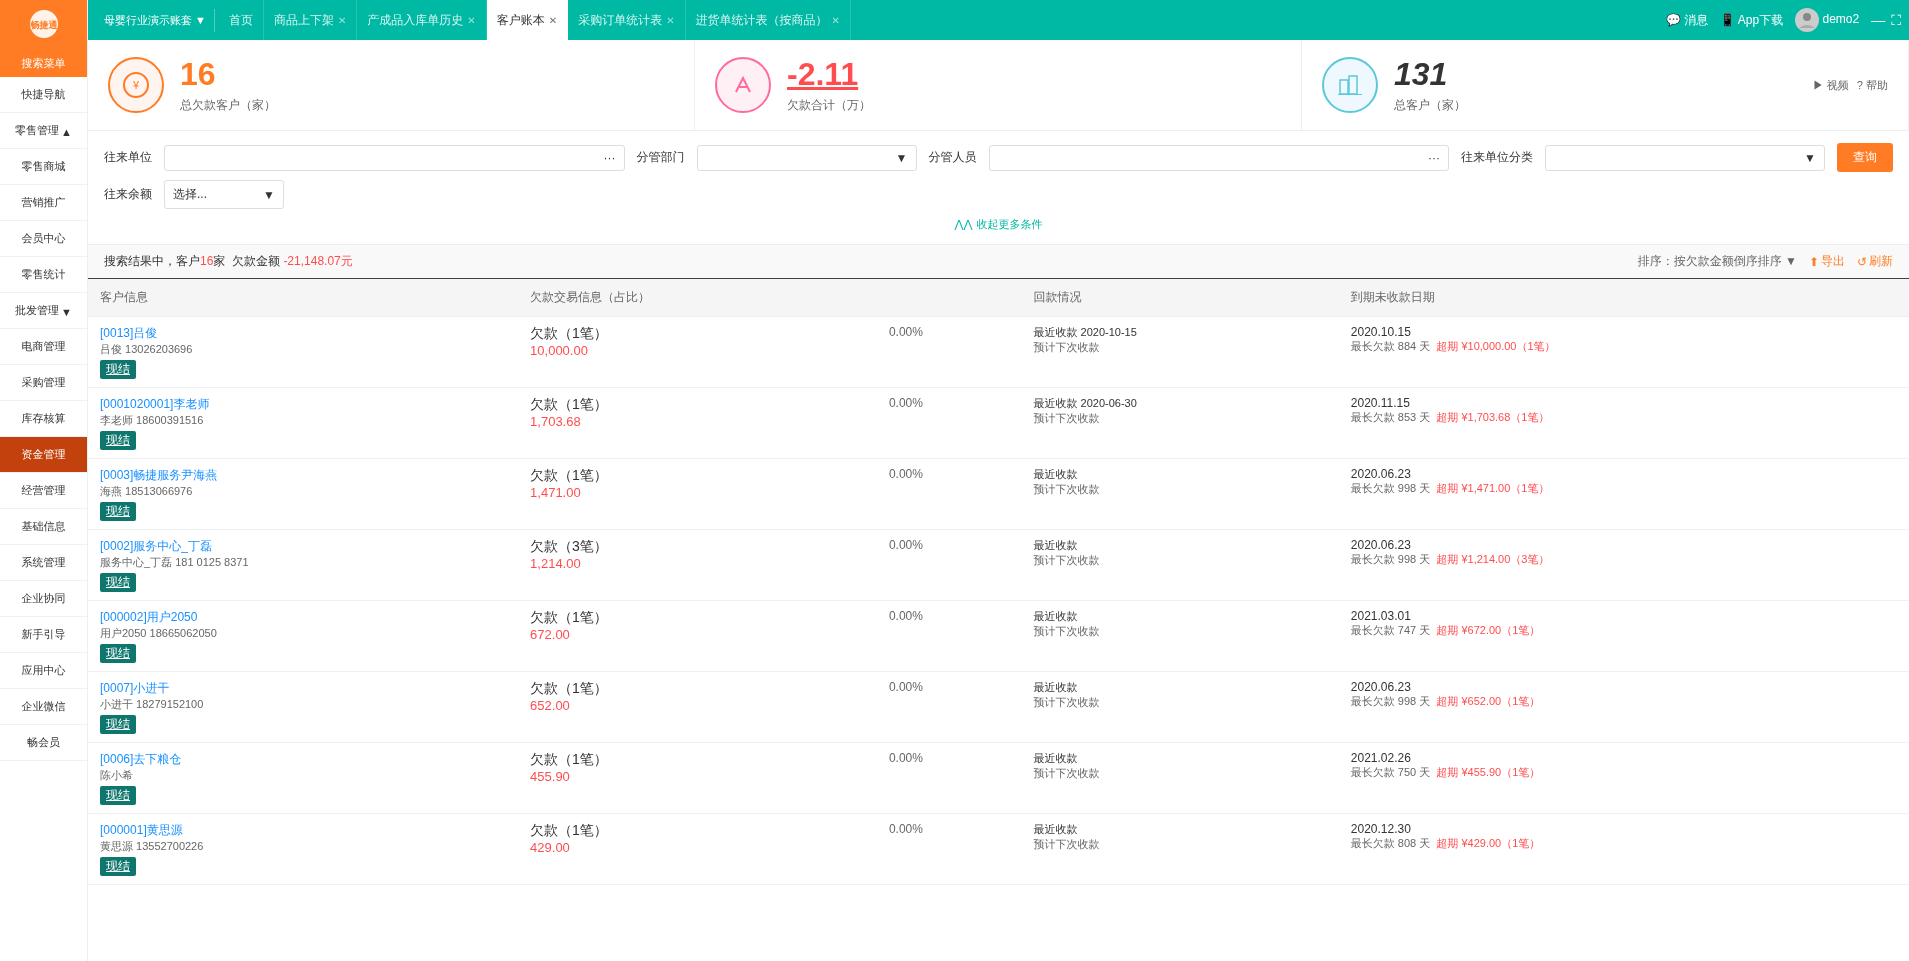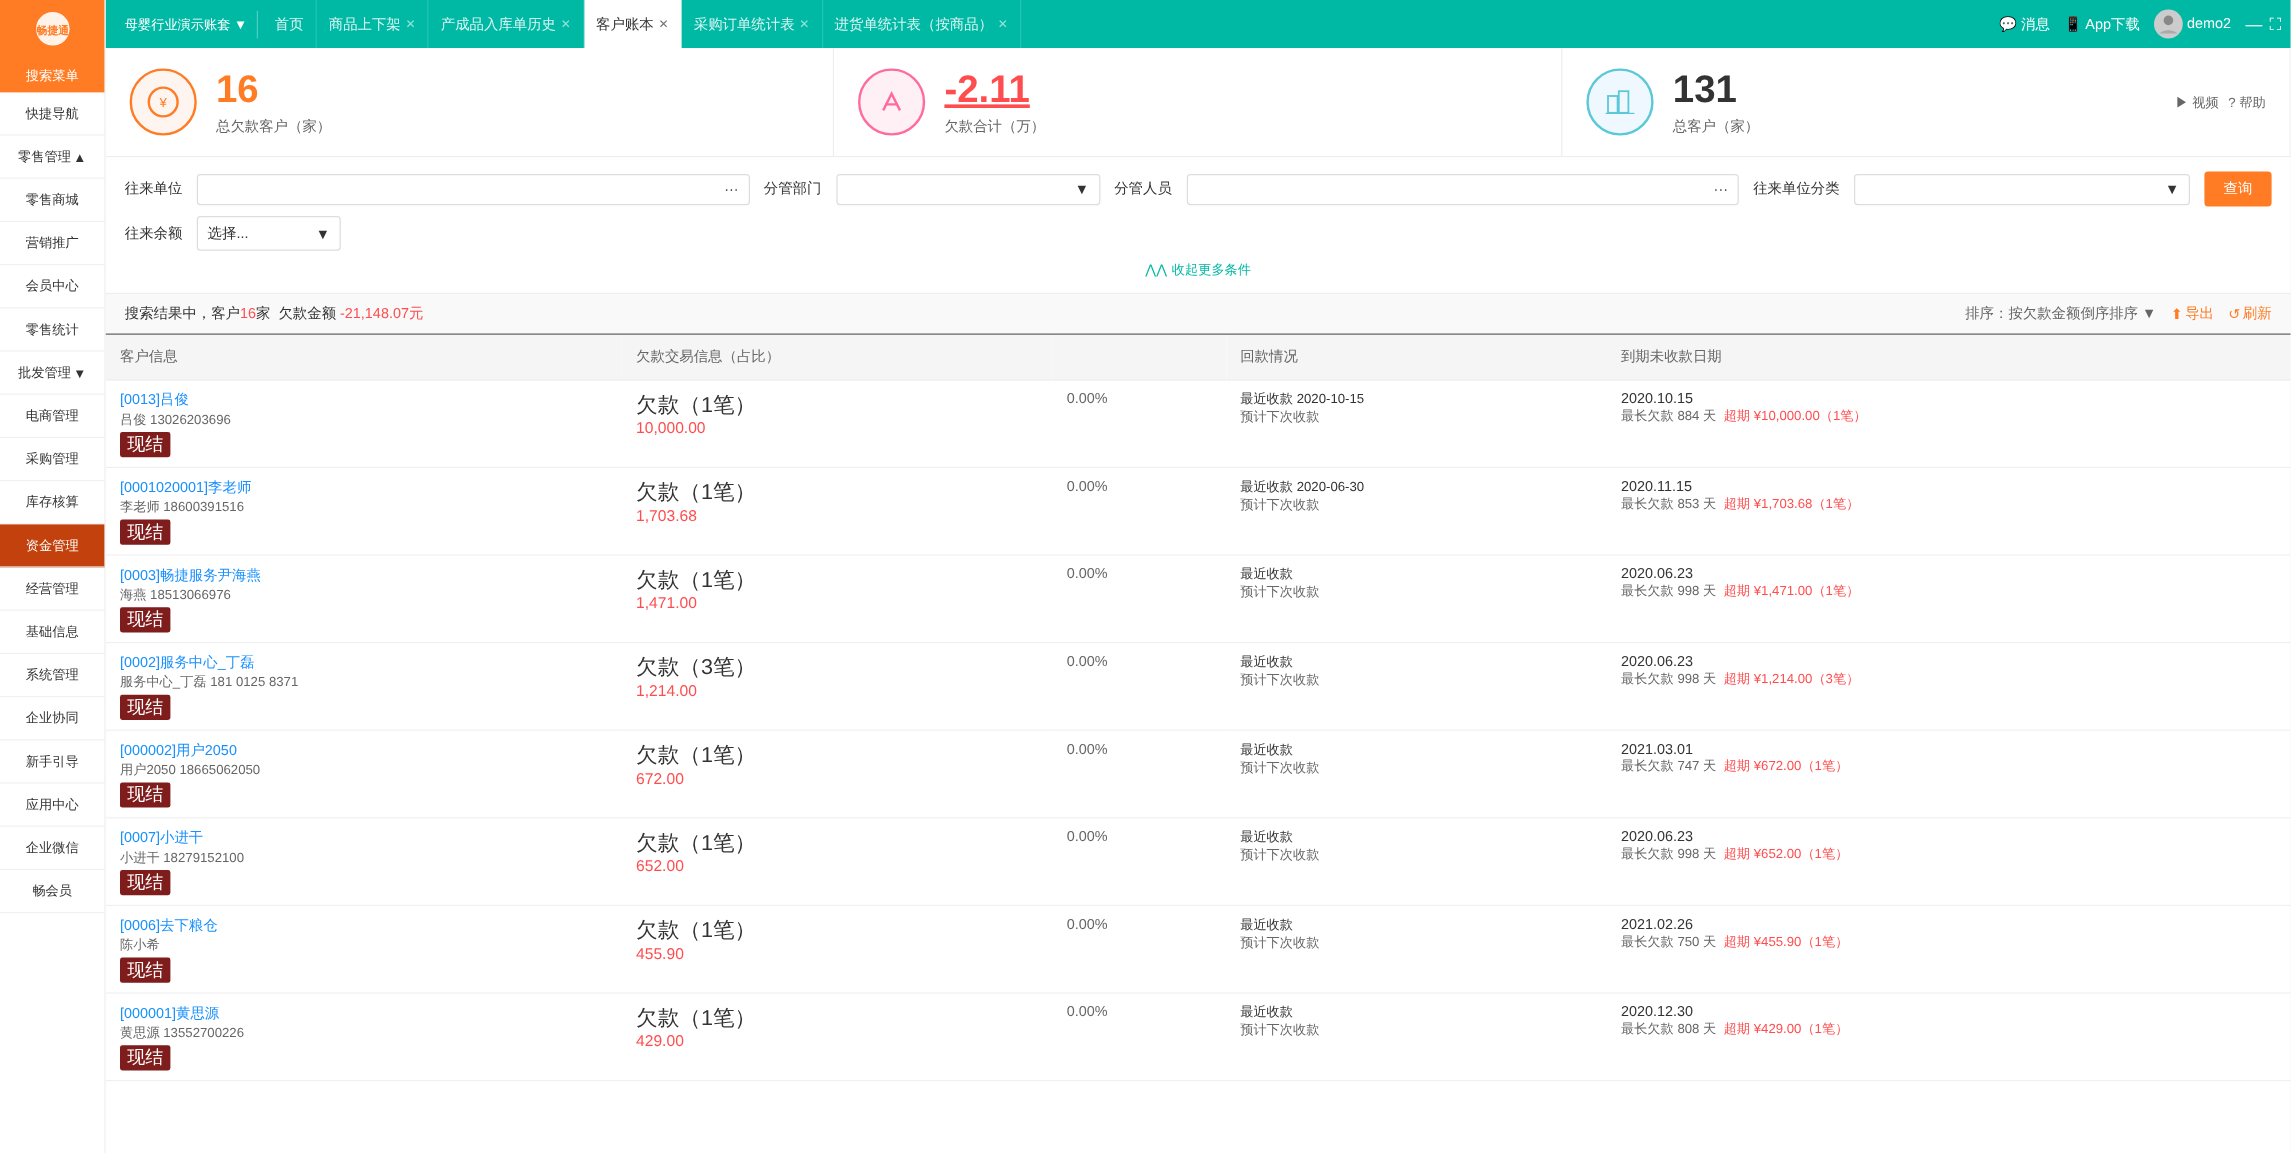--- a/index.html
+++ b/index.html
@@ -31,21 +31,21 @@
     
     .stats-row { display: flex; background: #fff; border-bottom: 1px solid #eee; flex-shrink: 0; }
     .stat-card { flex: 1; padding: 16px 20px; display: flex; align-items: center; gap: 16px; border-right: 1px solid #eee; }
     .stat-icon-circle { width: 56px; height: 56px; border-radius: 50%; display: flex; align-items: center; justify-content: center; flex-shrink: 0; }
     .stat-icon-orange { background: #fff5f0; border: 2px solid #ff7c24; }
     .stat-icon-pink { background: #fff0f5; border: 2px solid #ff6b9d; }
     .stat-icon-blue { background: #f0f8ff; border: 2px solid #5bc8d8; }
     .stat-value { font-size: 32px; font-weight: bold; }
     .stat-value.orange { color: #ff7c24; }
     .stat-value.negative { color: #ff4d4f; text-decoration: underline; }
-    .stat-value.black { color: #333; }
+    .stat-value.black { color: #333; font-style: italic; }
     .stat-label { font-size: 12px; color: #666; margin-top: 4px; }
     .stat-card-right { margin-left: auto; display: flex; gap: 8px; font-size: 11px; color: #666; }
 
     
     .filter-area { background: #fff; padding: 12px 16px; border-bottom: 1px solid #eee; flex-shrink: 0; }
     .filter-row { display: flex; align-items: center; gap: 12px; margin-bottom: 8px; }
     .filter-label { font-size: 12px; color: #333; white-space: nowrap; }
     .filter-input { flex: 1; border: 1px solid #ddd; border-radius: 3px; padding: 5px 8px; font-size: 12px; display: flex; align-items: center; justify-content: space-between; cursor: pointer; background: #fff; min-width: 180px; max-width: 280px; }
     .filter-input-wide { min-width: 300px; max-width: 500px; }
     .filter-select { border: 1px solid #ddd; border-radius: 3px; padding: 5px 8px; font-size: 12px; display: flex; align-items: center; justify-content: space-between; cursor: pointer; background: #fff; min-width: 160px; max-width: 280px; }
@@ -61,23 +61,23 @@
     .result-actions .action-link { color: #ff7c24; cursor: pointer; display: flex; align-items: center; gap: 2px; }
 
     
     .table-container { flex: 1; overflow-y: auto; background: #fff; }
     table { width: 100%; border-collapse: collapse; font-size: 12px; }
     thead tr { background: #f5f5f5; }
     th { padding: 10px 12px; text-align: left; font-weight: normal; color: #666; border-bottom: 1px solid #eee; white-space: nowrap; }
     td { padding: 8px 12px; border-bottom: 1px solid #f0f0f0; vertical-align: top; }
     .customer-name { color: #1890ff; cursor: pointer; font-size: 12px; }
     .customer-phone { color: #666; font-size: 11px; }
-    .tag-green { background: #7f1d1d; color: #fff; font-size: 15px; padding: 1px 6px; border-radius: 2px; display: inline-block; margin-top: 3px; }
+    .tag-green { background: #0f766e; color: #fff; font-size: 12px; padding: 1px 6px; border-radius: 2px; display: inline-block; margin-top: 3px; text-decoration: underline; }
     .debt-amount { color: #ff4d4f; font-size: 13px; font-weight: 500; }
-    .debt-count { color: #333; font-size: 18px; }
+    .debt-count { color: #333; font-size: 14px; }
     .debt-ratio { color: #666; font-size: 12px; }
     .recent-payment { color: #333; font-size: 11px; }
     .next-payment { color: #666; font-size: 11px; }
     .overdue-date { color: #333; font-size: 12px; }
     .overdue-days { color: #666; font-size: 11px; }
     .overdue-link { color: #ff4d4f; cursor: pointer; }
 
     
     .table-container::-webkit-scrollbar { width: 6px; }
     .table-container::-webkit-scrollbar-track { background: #f0f0f0; }

